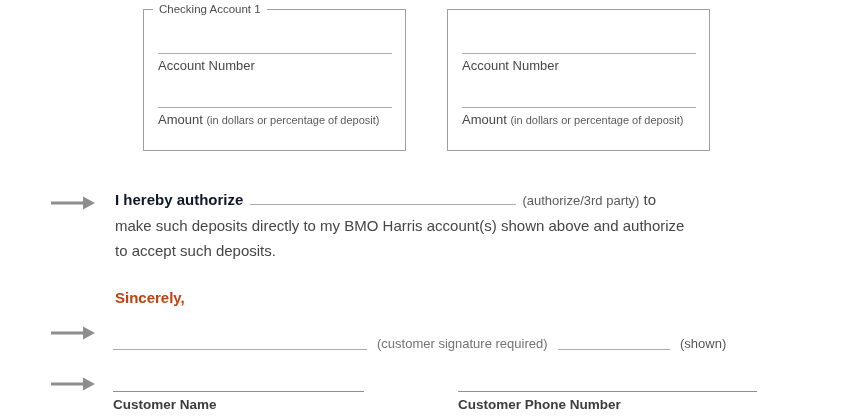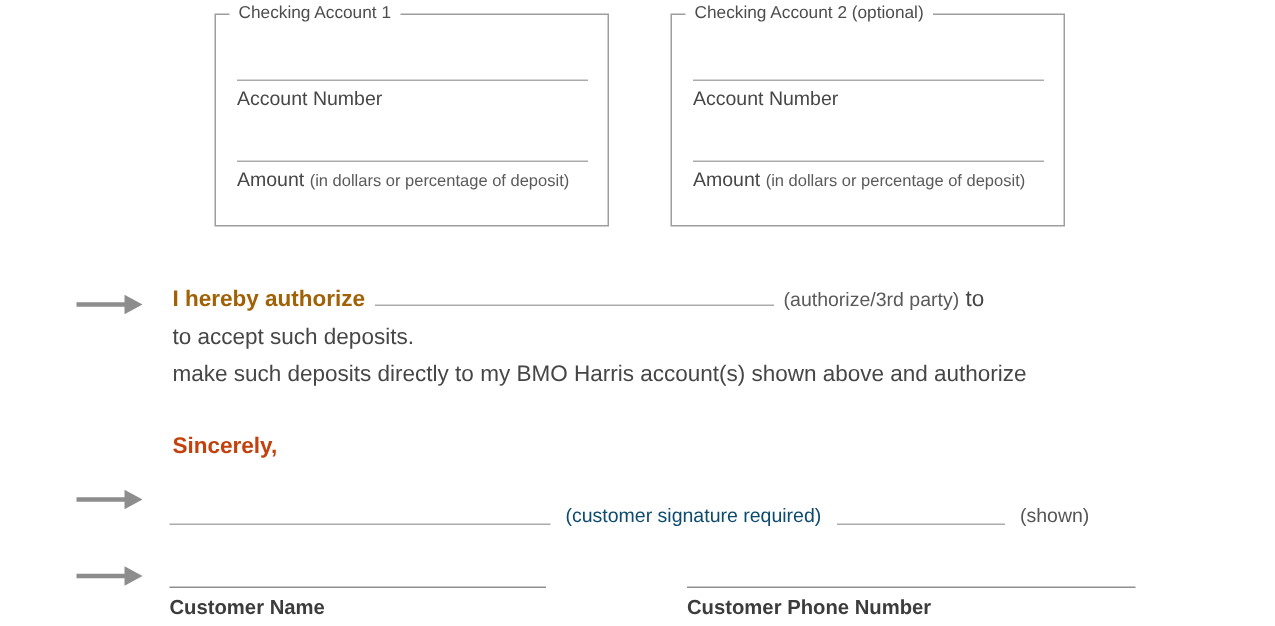--- a/index.html
+++ b/index.html
@@ -70,21 +70,21 @@
   
   .auth-para {
     position: absolute;
     left: 115px;
     top: 187px;
     width: 600px;
     font-size: 15px;
     line-height: 25px;
     color: #464646;
   }
-  .auth-lead { font-weight: bold; color: #a16207; }
+  .auth-lead { font-weight: bold; color: #0f172a; }
   .blank-inline {
     display: inline-block;
     width: 266px;
     height: 15px;
     margin: 0 6px 0 7px;
     border-bottom: 1px solid #ababab;
     vertical-align: baseline;
   }
   .paren-note { font-size: 13px; color: #5a5a5a; }
   
@@ -93,21 +93,21 @@
     left: 115px;
     top: 289px;
     font-size: 15px;
     font-weight: bold;
     color: #c2410c;
   }
   
   .hline { position: absolute; height: 1px; background: #ababab; }
   .sig-line   { left: 113px; top: 349px; width: 254px; }
   .date-line  { left: 558px; top: 349px; width: 112px; }
-  .sig-note   { position: absolute; left: 377px; top: 336px; font-size: 13px; color: #0c4a6e; white-space: nowrap; }
+  .sig-note   { position: absolute; left: 377px; top: 336px; font-size: 13px; color: #737373; white-space: nowrap; }
   .date-note  { position: absolute; left: 680px; top: 336px; font-size: 13px; color: #555555; white-space: nowrap; }
   
   .name-line  { left: 113px; top: 391px; width: 251px; background: #8f8f8f; }
   .phone-line { left: 458px; top: 391px; width: 299px; background: #8f8f8f; }
   .id-label {
     position: absolute;
     top: 397px;
     font-size: 13.5px;
     font-weight: bold;
     color: #3c3c3c;
@@ -123,36 +123,35 @@
 
   <div class="account-box box1">
     <div class="box-legend">Checking Account 1</div>
     <div class="fill-line line-acct"></div>
     <div class="field-label label-acct">Account Number</div>
     <div class="fill-line line-amt"></div>
     <div class="field-label label-amt"><span>Amount</span> <span class="note">(in dollars or percentage of deposit)</span></div>
   </div>
 
   <div class="account-box box2">
-    <div class="box-legend">Checking Account 2 (optional)</div>
     <div class="fill-line line-acct"></div>
     <div class="field-label label-acct">Account Number</div>
     <div class="fill-line line-amt"></div>
     <div class="field-label label-amt"><span>Amount</span> <span class="note">(in dollars or percentage of deposit)</span></div>
   </div>
 
   <svg class="arrow arrow-1" viewBox="0 0 46 16">
     <line x1="1" y1="8" x2="34" y2="8" stroke="#8d8d8d" stroke-width="3"></line>
     <polygon points="33,1.5 45,8 33,14.5" fill="#8d8d8d"></polygon>
   </svg>
 
   <div class="auth-para">
     <div><span class="auth-lead">I hereby authorize</span><span class="blank-inline"></span><span class="paren-note">(authorize/3rd party)</span> <span>to</span></div>
+    <div>make such deposits directly to my BMO Harris account(s) shown above and authorize</div>
     <div>to accept such deposits.</div>
-    <div>make such deposits directly to my BMO Harris account(s) shown above and authorize</div>
   </div>
 
   <div class="sincerely">Sincerely,</div>
 
   <svg class="arrow arrow-2" viewBox="0 0 46 16">
     <line x1="1" y1="8" x2="34" y2="8" stroke="#8d8d8d" stroke-width="3"></line>
     <polygon points="33,1.5 45,8 33,14.5" fill="#8d8d8d"></polygon>
   </svg>
 
   <div class="hline sig-line"></div>

